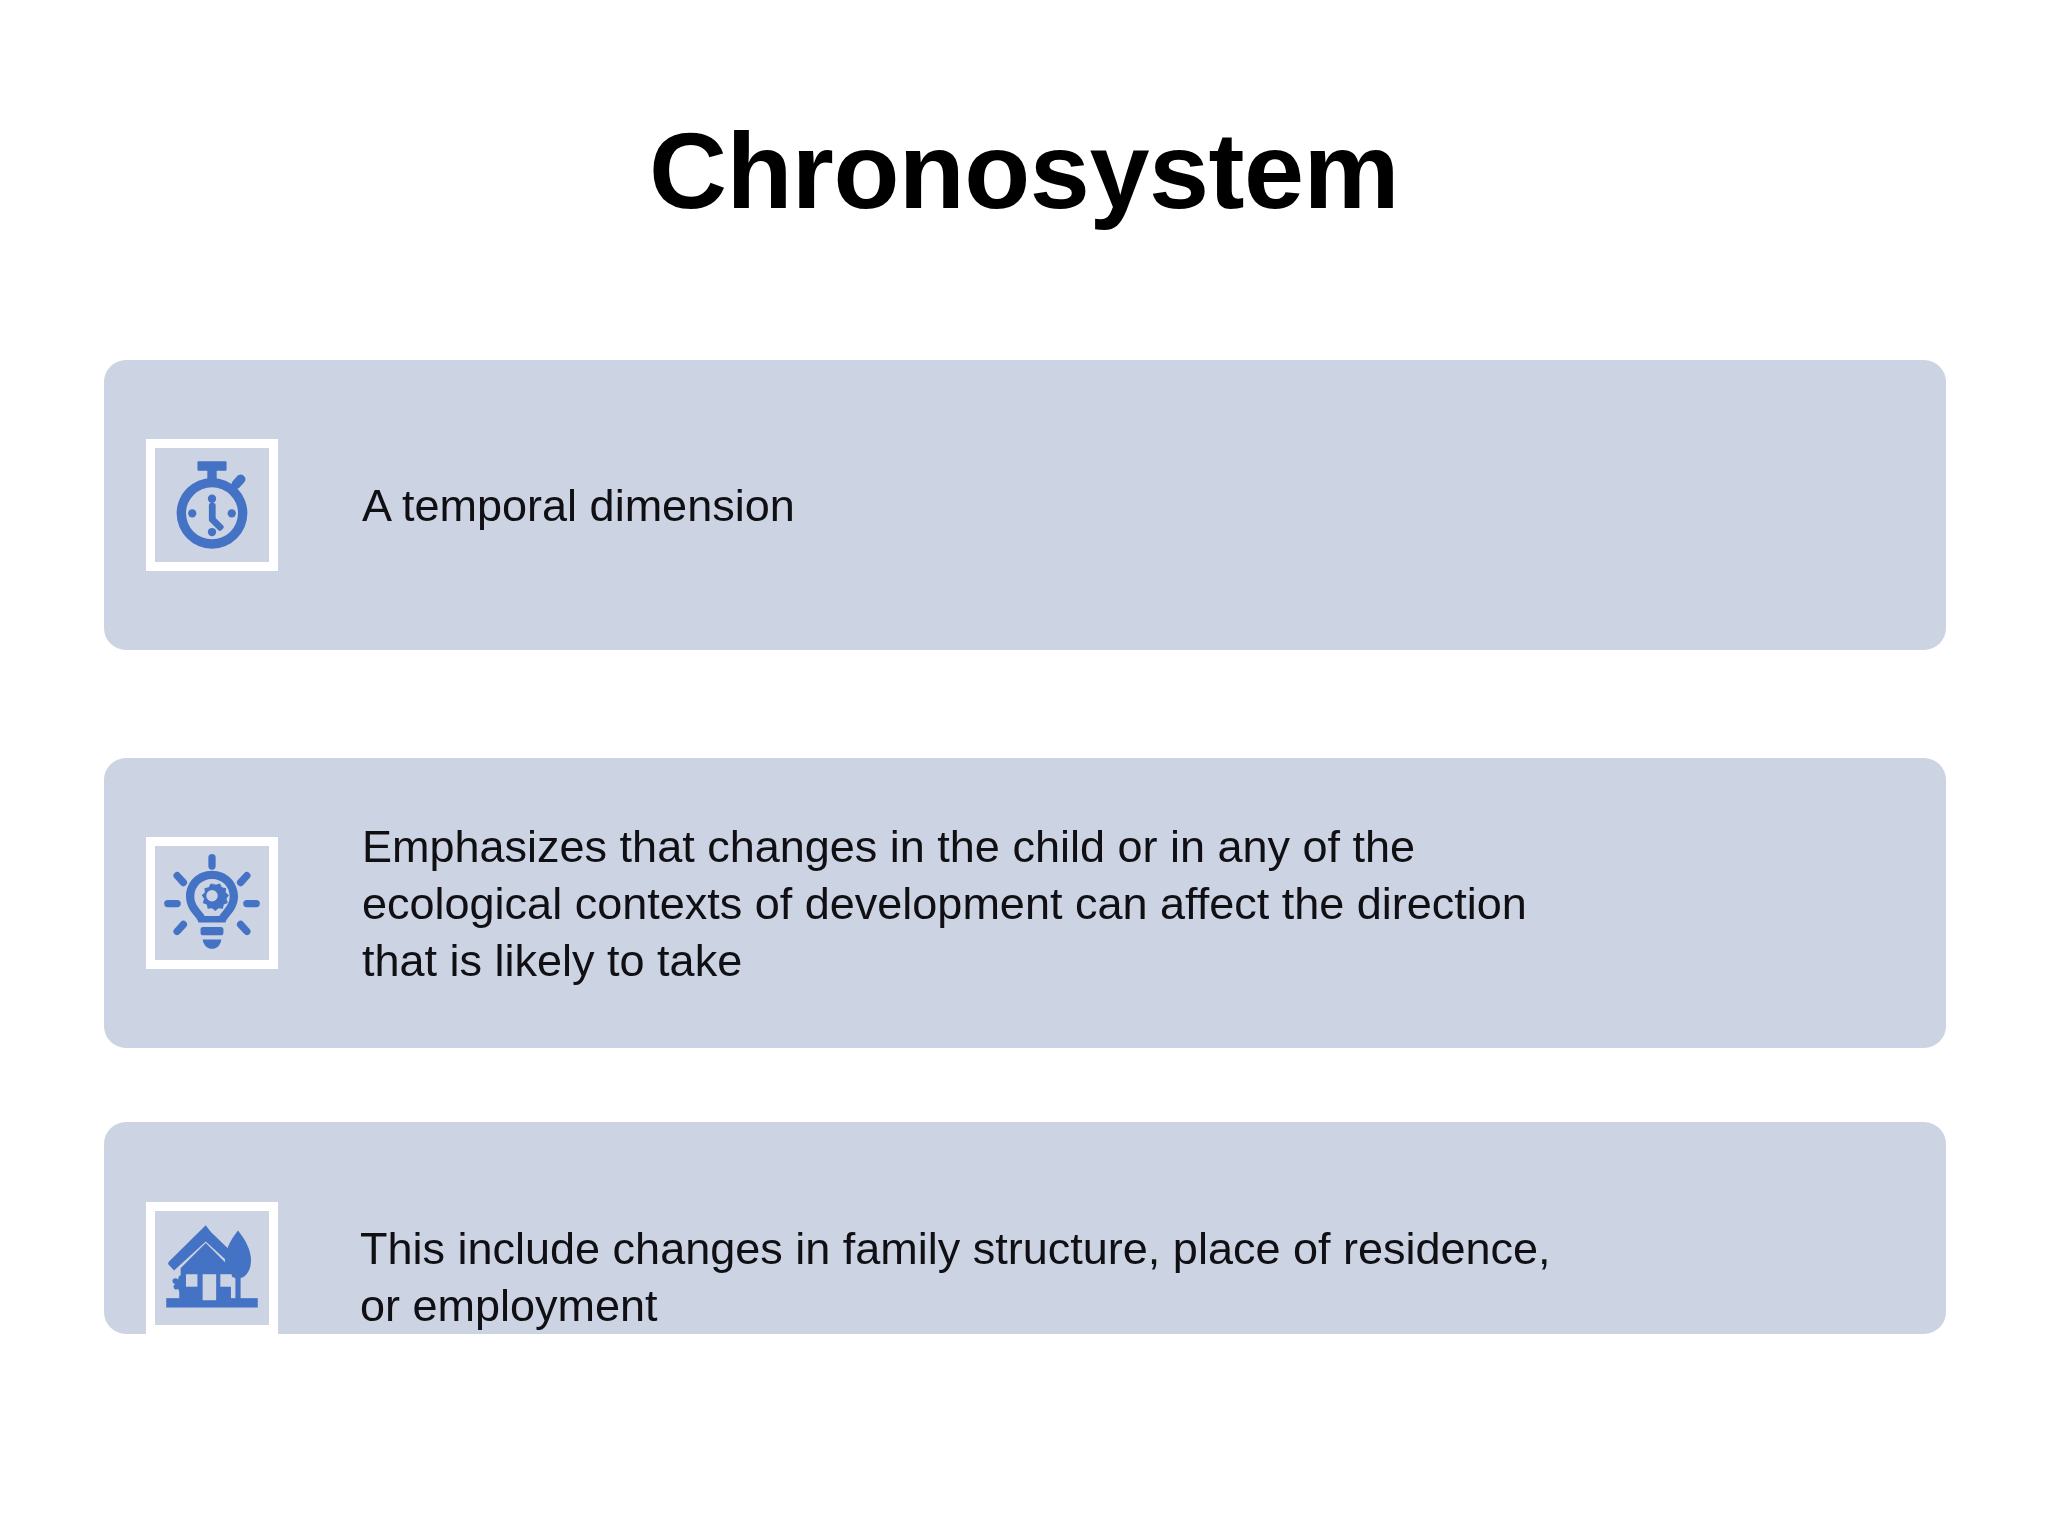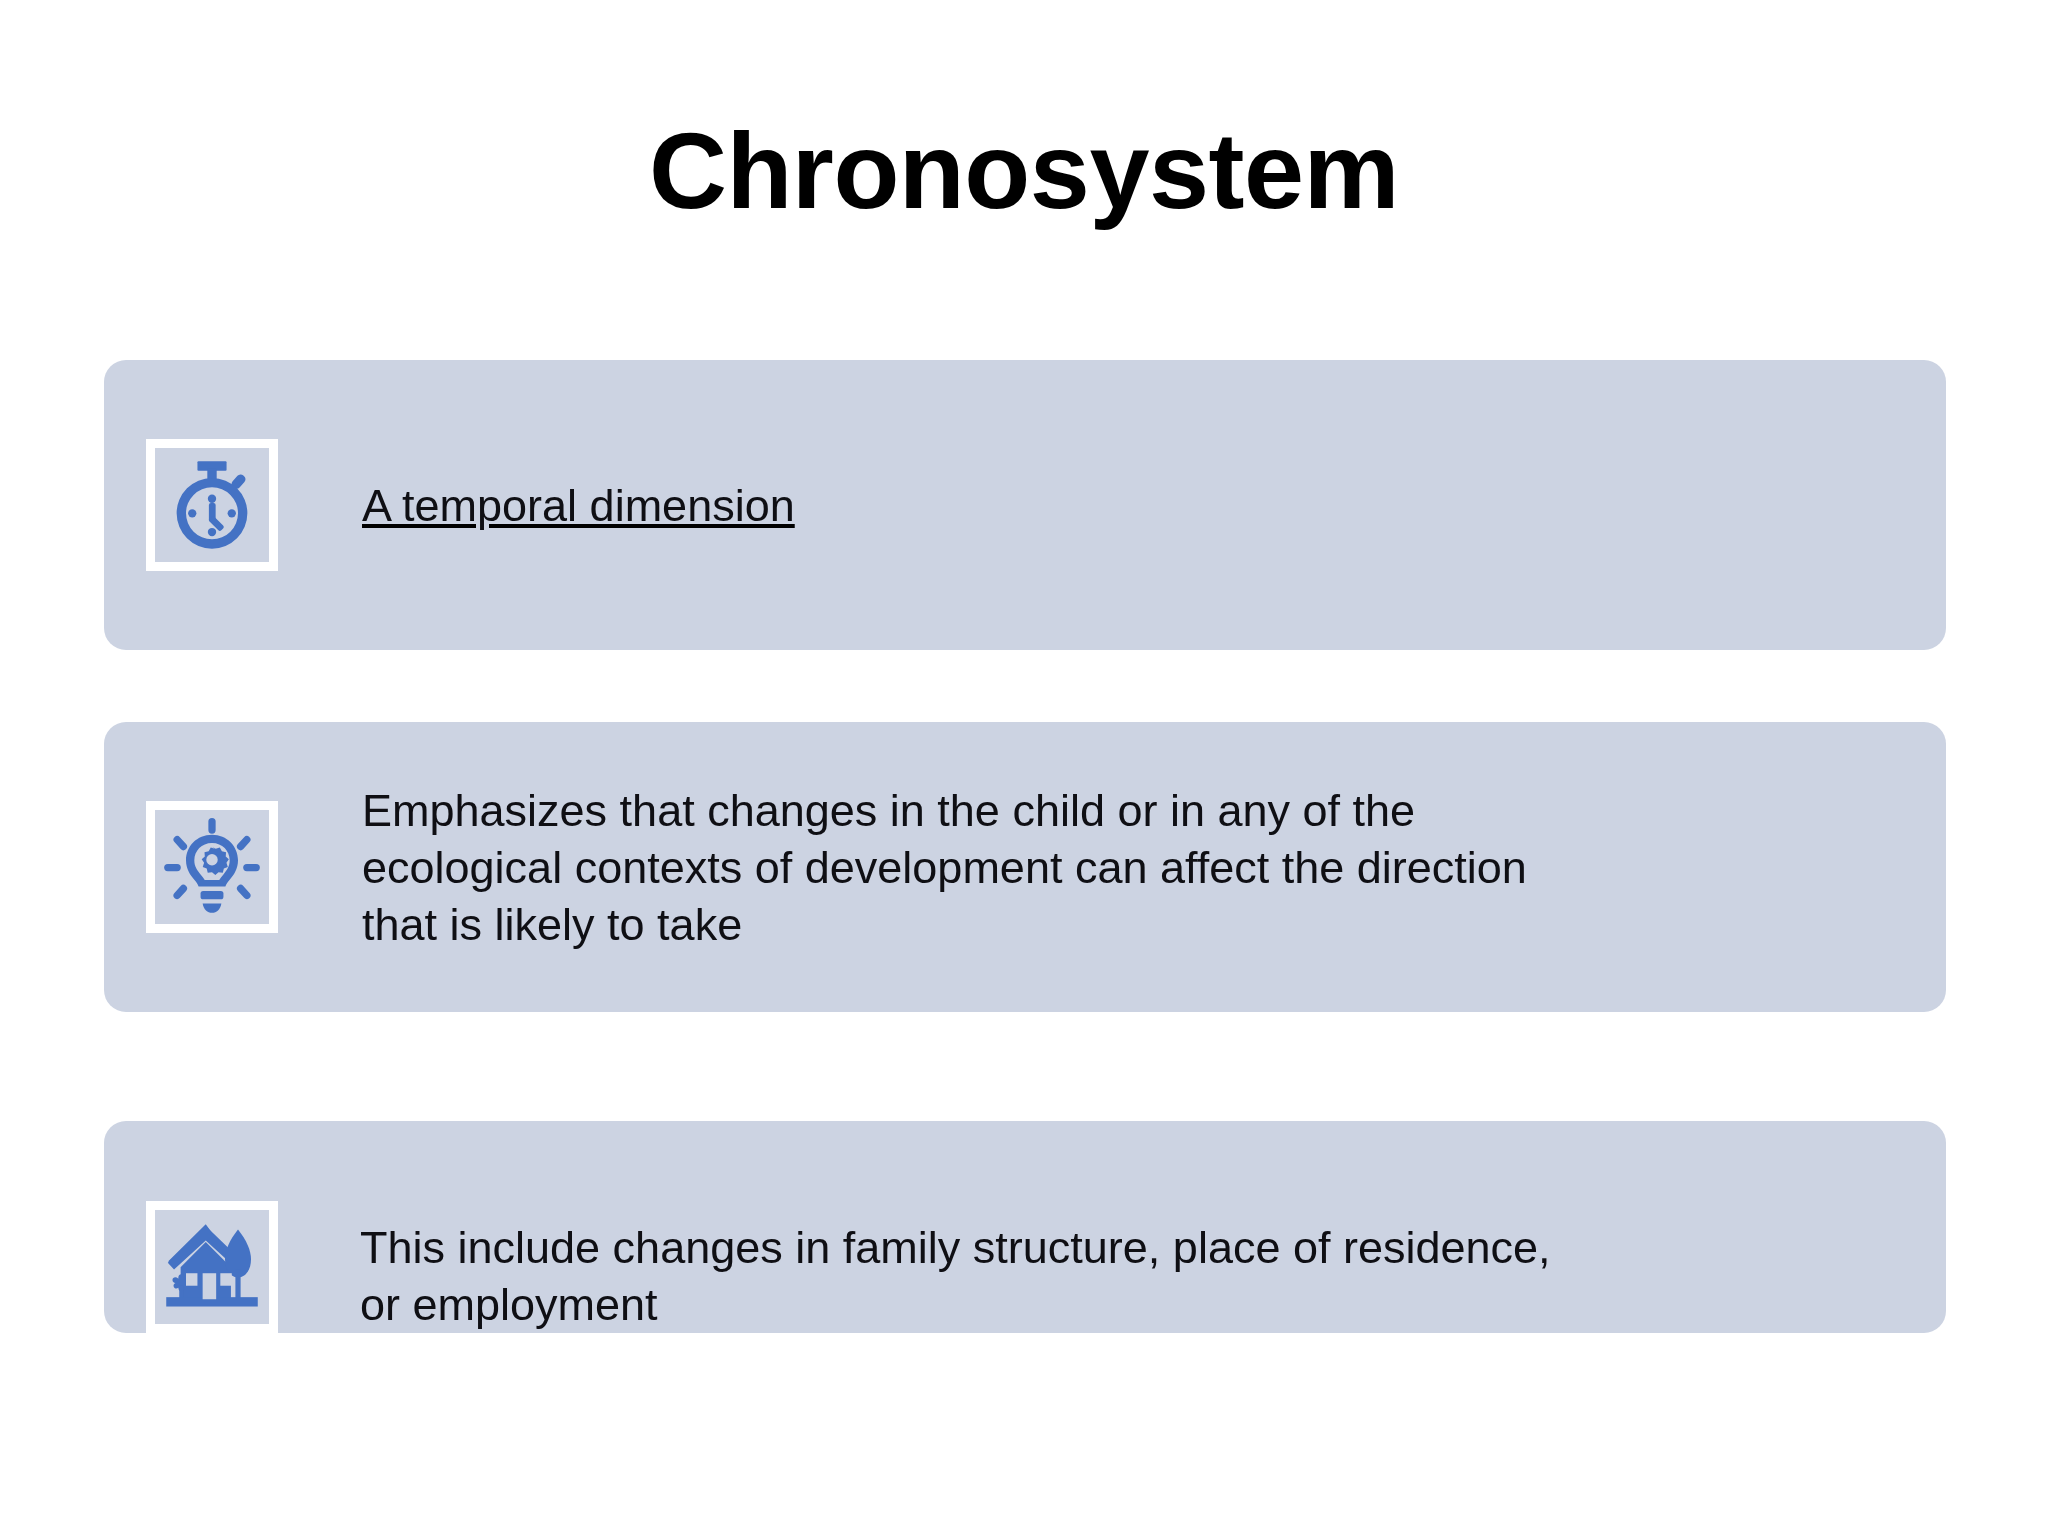--- a/index.html
+++ b/index.html
@@ -50,22 +50,22 @@
     position: relative;
     box-sizing: border-box;
     background: #ccd3e2;
     border-radius: 22px;
     display: flex;
     align-items: center;
     padding-left: 42px;
     padding-right: 40px;
   }
 
-  .row-1 { height: 290px; margin-bottom: 72px; text-decoration: underline; }
-  .row-2 { height: 290px; margin-bottom: 109px; }
+  .row-1 { height: 290px; margin-bottom: 108px; }
+  .row-2 { height: 290px; margin-bottom: 74px; }
   .row-3 { height: 212px; align-items: flex-end; }
 
   .icon-frame {
     flex: 0 0 auto;
     width: 132px;
     height: 132px;
     box-sizing: border-box;
     border: 9px solid #ffffff;
     background: #ccd3e2;
     display: flex;

